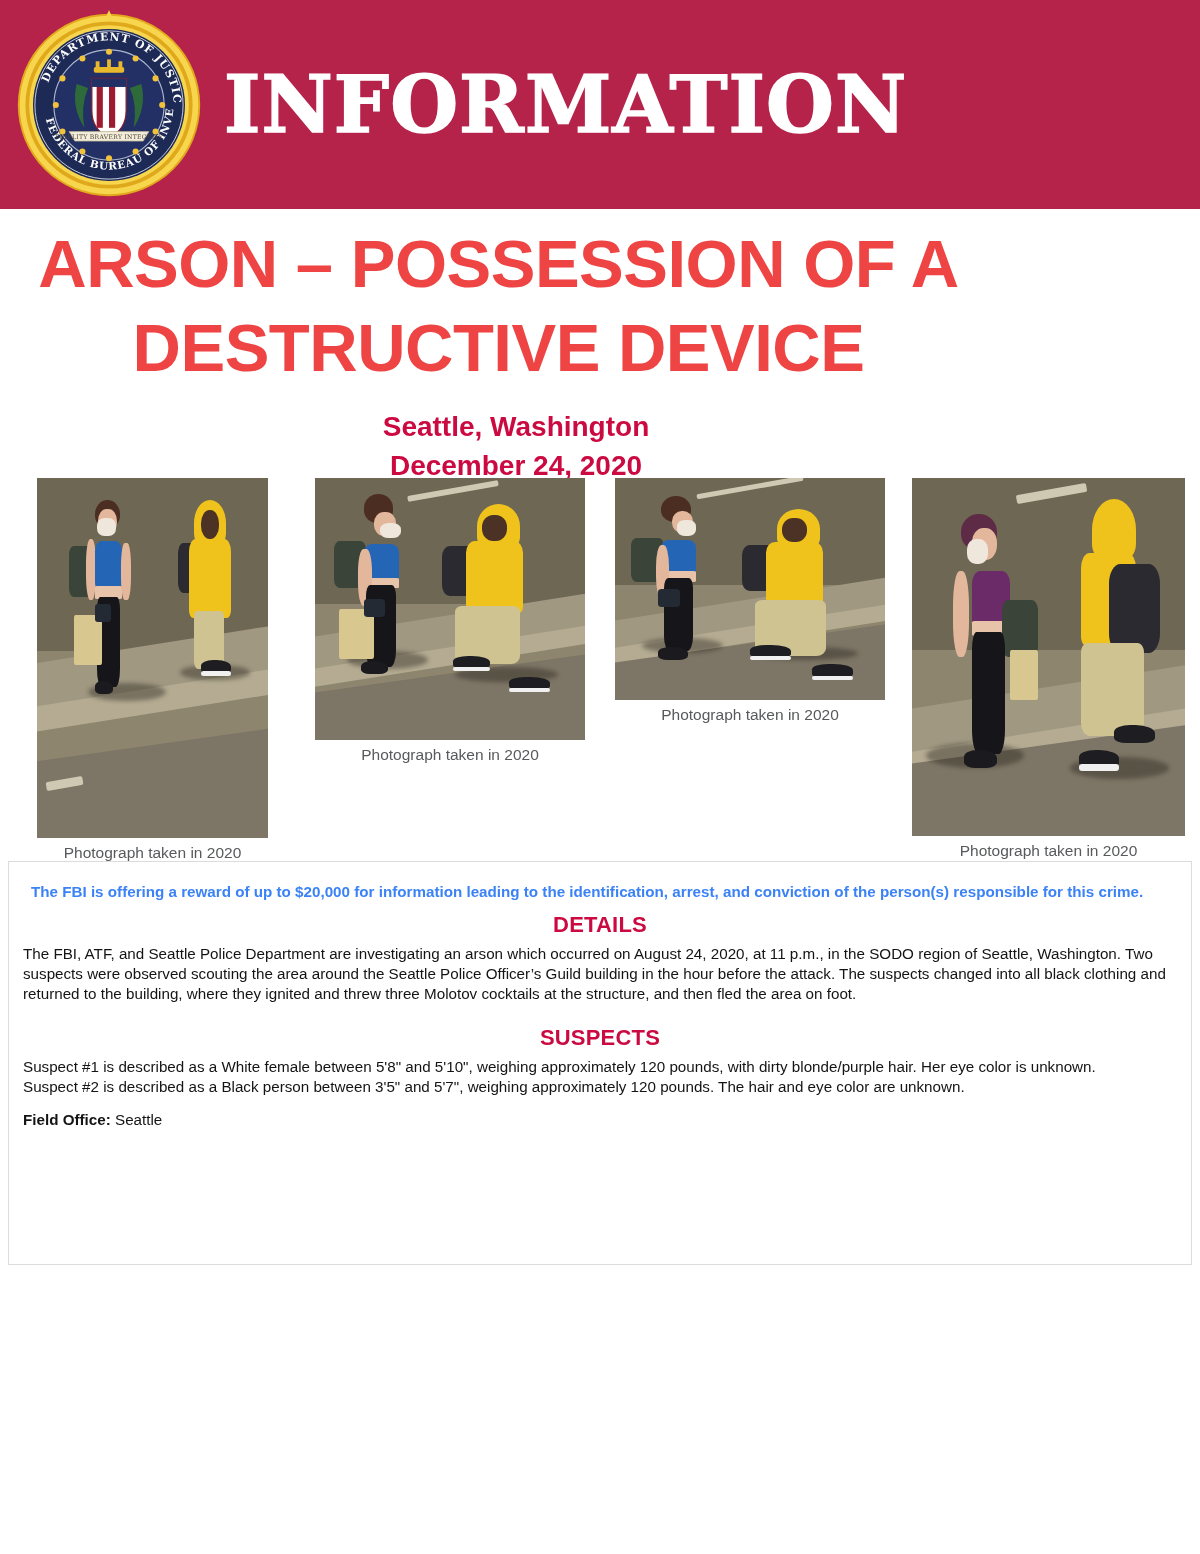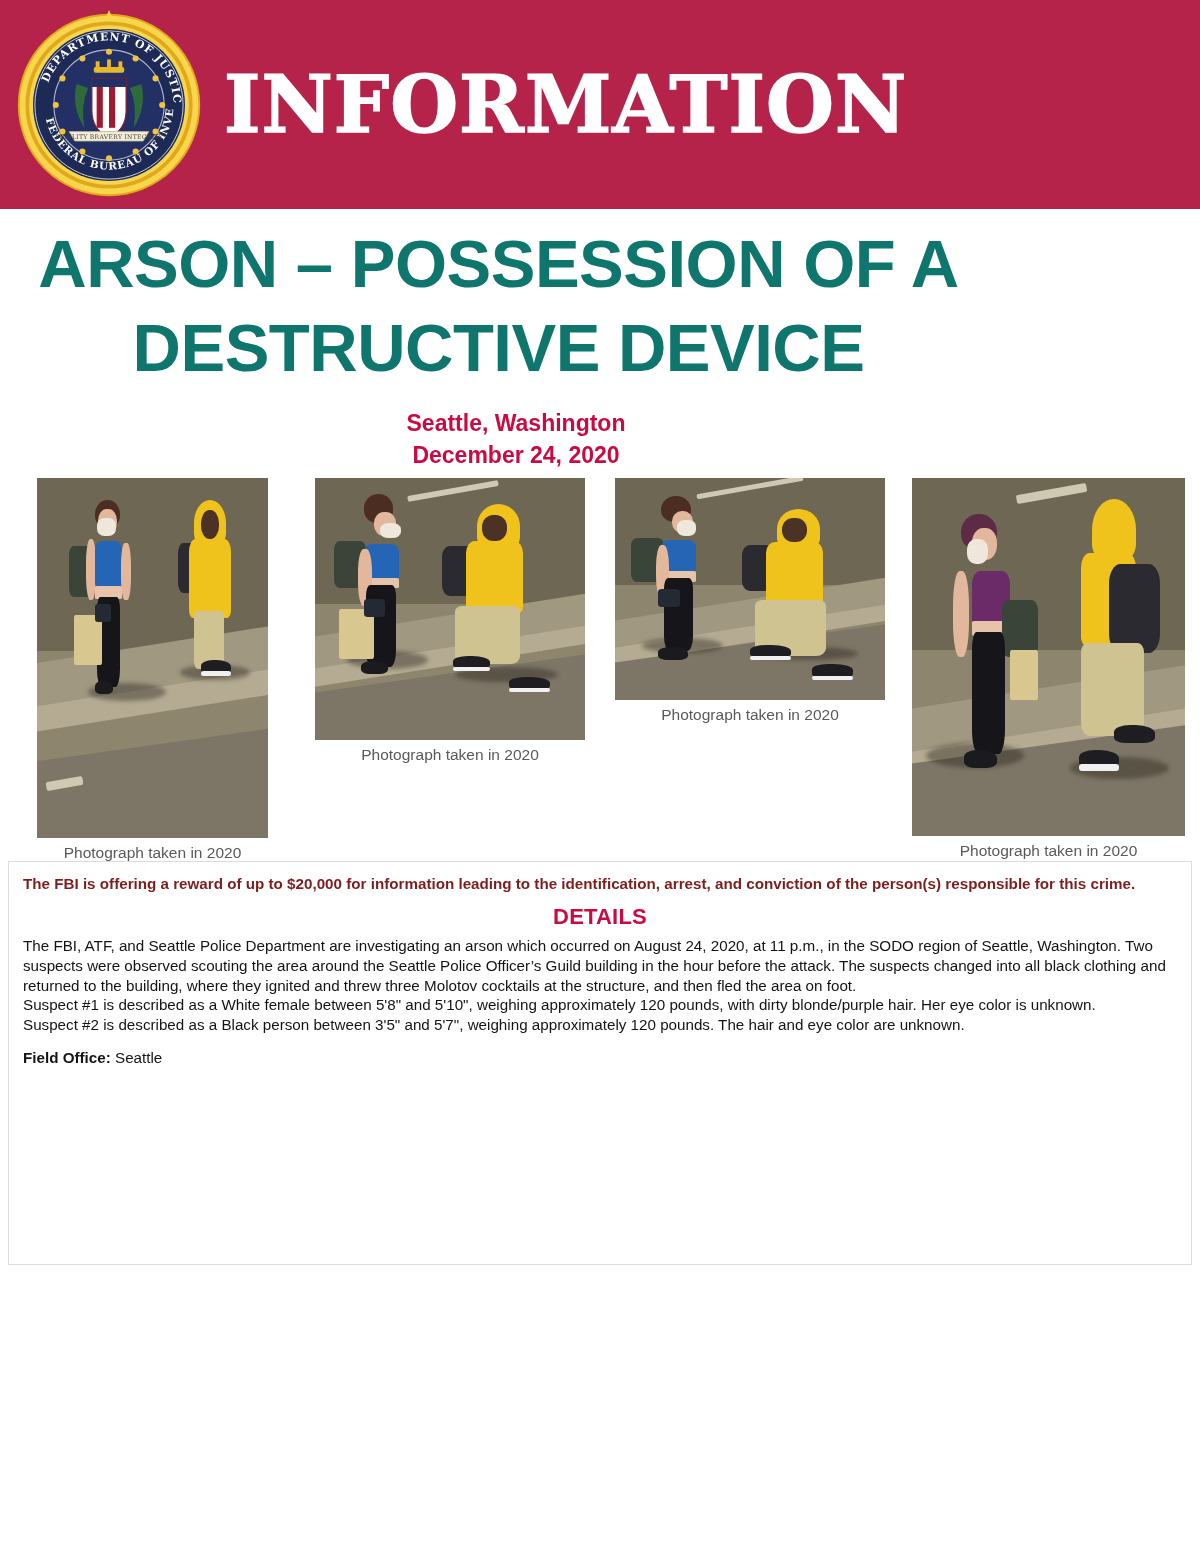--- a/index.html
+++ b/index.html
@@ -43,37 +43,37 @@
     -webkit-text-stroke: 1.5px #ffffff;
   }
   .header-title .line2 { display: block; }
 
   
   .main-title {
     position: absolute;
     left: 0; top: 222px;
     width: 997px;
     text-align: center;
-    color: #0f766e;
+    color: #ef4444;
     font-family: "Liberation Sans", sans-serif;
     font-weight: bold;
     font-size: 67px;
     line-height: 1.26;
     letter-spacing: -0.5px;
     padding: 0 20px;
   }
 
   .sub-title {
     position: absolute;
     left: 0; top: 408px;
     width: 1032px;
     text-align: center;
     color: #cc0a42;
     font-weight: bold;
-    font-size: 23px;
+    font-size: 28px;
     line-height: 1.38;
   }
   .sub-title span { display: block; }
 
   
   .photo-strip { position: absolute; left: 0; top: 0; width: 1200px; height: 400px; }
 
   .photo-cell { position: absolute; }
   .photo-frame {
     width: 100%;
@@ -164,22 +164,22 @@
     font-size: 22px;
     letter-spacing: 0.2px;
     margin: 0 0 6px 0;
   }
   .section-head.details  { margin-top: 10px; }
   .section-head.suspects { margin-top: 22px; }
   .body-bold {
     font-weight: bold;
     font-size: 15.2px;
     line-height: 1.30;
-    color: #7f1d1d;
-    margin: 0;
+    color: #3b82f6;
+    margin: 8px;
   }
   .body-text {
     font-size: 15.2px;
     line-height: 1.31;
     color: #141414;
     margin: 0;
   }
   .suspect-line { margin: 0; }
   .contact-line { margin-top: 26px; }
   .field-office { margin-top: 14px; font-size: 15.2px; color:#141414; }
@@ -429,20 +429,21 @@
   </div>
 </div>
 
 <div class="text-box">
 
   <p class="body-bold">The FBI is offering a reward of up to $20,000 for information leading to the identification, arrest, and conviction of the person(s) responsible for this crime.</p>
 
   <div class="section-head details">DETAILS</div>
   <p class="body-text">The FBI, ATF, and Seattle Police Department are investigating an arson which occurred on August 24, 2020, at 11 p.m., in the SODO region of Seattle, Washington. Two suspects were observed scouting the area around the Seattle Police Officer’s Guild building in the hour before the attack. The suspects changed into all black clothing and returned to the building, where they ignited and threw three Molotov cocktails at the structure, and then fled the area on foot.</p>
 
+  <div class="section-head suspects">SUSPECTS</div>
   <p class="body-text suspect-line">Suspect #1 is described as a White female between 5'8" and 5'10", weighing approximately 120 pounds, with dirty blonde/purple hair. Her eye color is unknown.</p>
   <p class="body-text suspect-line">Suspect #2 is described as a Black person between 3'5" and 5'7", weighing approximately 120  pounds. The hair and eye color are unknown.</p>
 
 
   <div class="field-office">
     <b>Field Office:</b>
     <span>Seattle</span>
   </div>
 </div>
 

